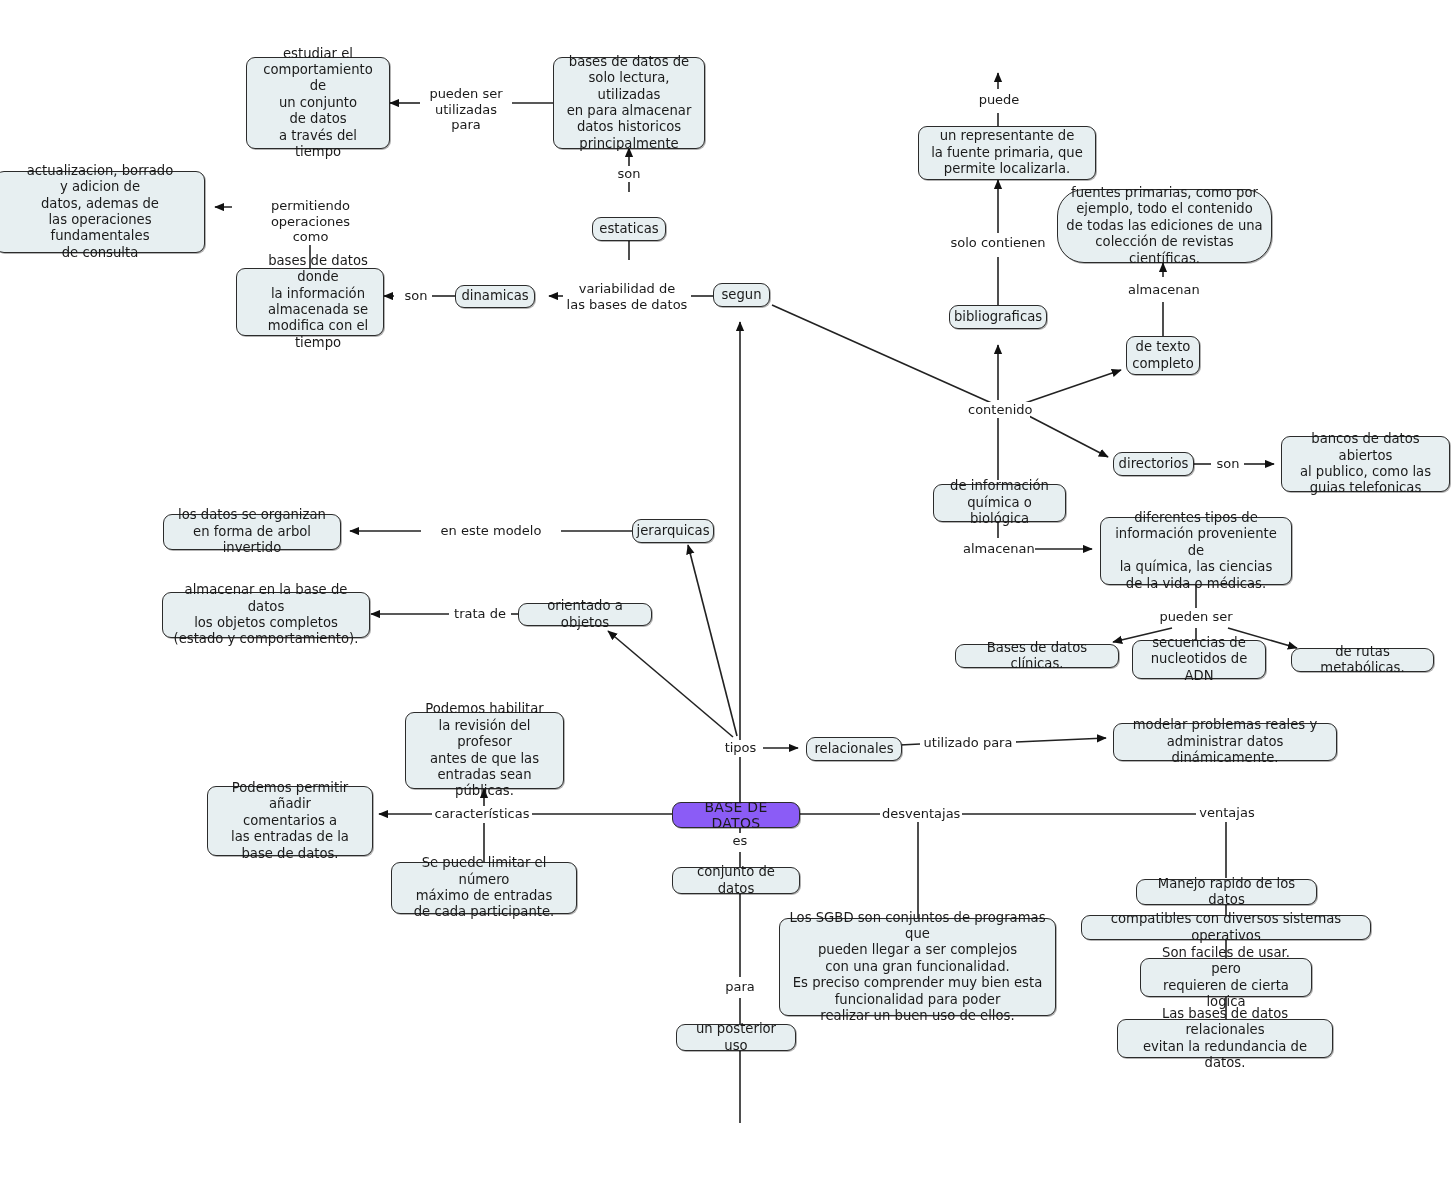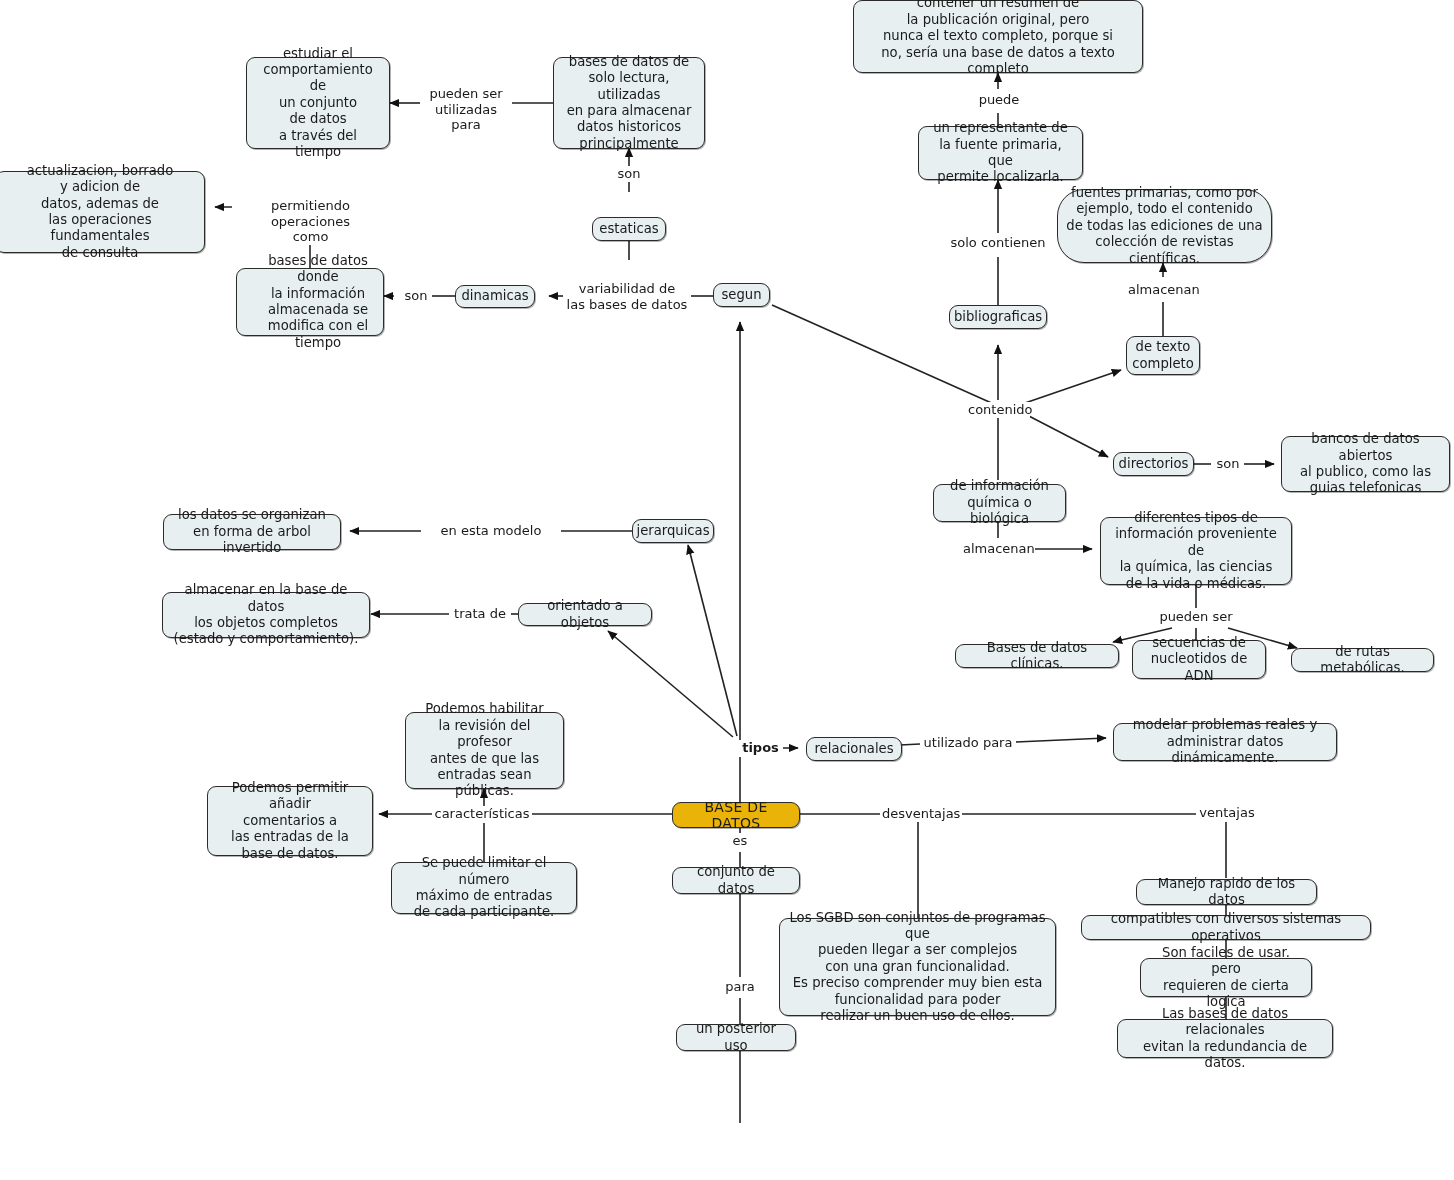--- a/index.html
+++ b/index.html
@@ -36,21 +36,21 @@
     line-height: 16.4px;
     text-align: center;
     display: flex;
     align-items: center;
     justify-content: center;
     padding: 4px 8px;
     white-space: pre-line;
     box-shadow: 1px 1px 0 rgba(0,0,0,0.30);
   }
   .node.root {
-    background: #eab308;
+    background: #8b5cf6;
     font-size: 14px;
     letter-spacing: 0.3px;
   }
   .node.small {
     font-size: 13.2px;
   }
   .linklabel {
     position: absolute;
     background: #ffffff;
     color: #1a1a1a;
@@ -176,26 +176,22 @@
 un conjunto
 de datos
 a través del tiempo</div>
 
   <div class="node" style="left:553px; top:57px; width:152px; height:92px;">bases de datos de
 solo lectura, utilizadas
 en para almacenar
 datos historicos
 principalmente</div>
 
-  <div class="node" style="left:853px; top:0px; width:290px; height:73px;">contener un resumen de
-la publicación original, pero
-nunca el texto completo, porque si
-no, sería una base de datos a texto completo</div>
-
-  <div class="node" style="left:918px; top:126px; width:165px; height:54px;">un representante de
+
+  <div class="node" style="left:918px; top:126px; width:178px; height:54px;">un representante de
 la fuente primaria, que
 permite localizarla.</div>
 
   <div class="node" style="left:-5px; top:171px; width:210px; height:82px;">actualizacion, borrado
 y adicion de
 datos, ademas de
 las operaciones fundamentales
 de consulta</div>
 
   <div class="node small" style="left:592px; top:217px; width:74px; height:24px;">estaticas</div>
@@ -310,29 +306,29 @@
 
   <div class="linklabel" style="left:401px; top:288px; width:30px;">son</div>
 
   <div class="linklabel" style="left:563px; top:281px; width:128px;">variabilidad de
 las bases de datos</div>
 
   <div class="linklabel" style="left:966px; top:402px; width:64px;text-align:right;">contenido</div>
 
   <div class="linklabel" style="left:1212px; top:456px; width:32px;">son</div>
 
-  <div class="linklabel" style="left:424px; top:523px; width:134px;">en esta modelo</div>
+  <div class="linklabel" style="left:424px; top:523px; width:134px;">en este modelo</div>
 
   <div class="linklabel" style="left:961px; top:541px; width:74px;">almacenan</div>
 
   <div class="linklabel" style="left:449px; top:606px; width:62px;">trata de</div>
 
   <div class="linklabel" style="left:1157px; top:609px; width:78px;">pueden ser</div>
 
-  <div class="linklabel" style="left:738px; top:740px; width:45px;font-weight:bold;">tipos</div>
+  <div class="linklabel" style="left:718px; top:740px; width:45px;">tipos</div>
 
   <div class="linklabel" style="left:920px; top:735px; width:96px;">utilizado para</div>
 
   <div class="linklabel" style="left:432px; top:806px; width:100px;">características</div>
 
   <div class="linklabel" style="left:880px; top:806px; width:82px;">desventajas</div>
 
   <div class="linklabel" style="left:1196px; top:805px; width:62px;">ventajas</div>
 
   <div class="linklabel" style="left:722px; top:833px; width:36px;">es</div>

